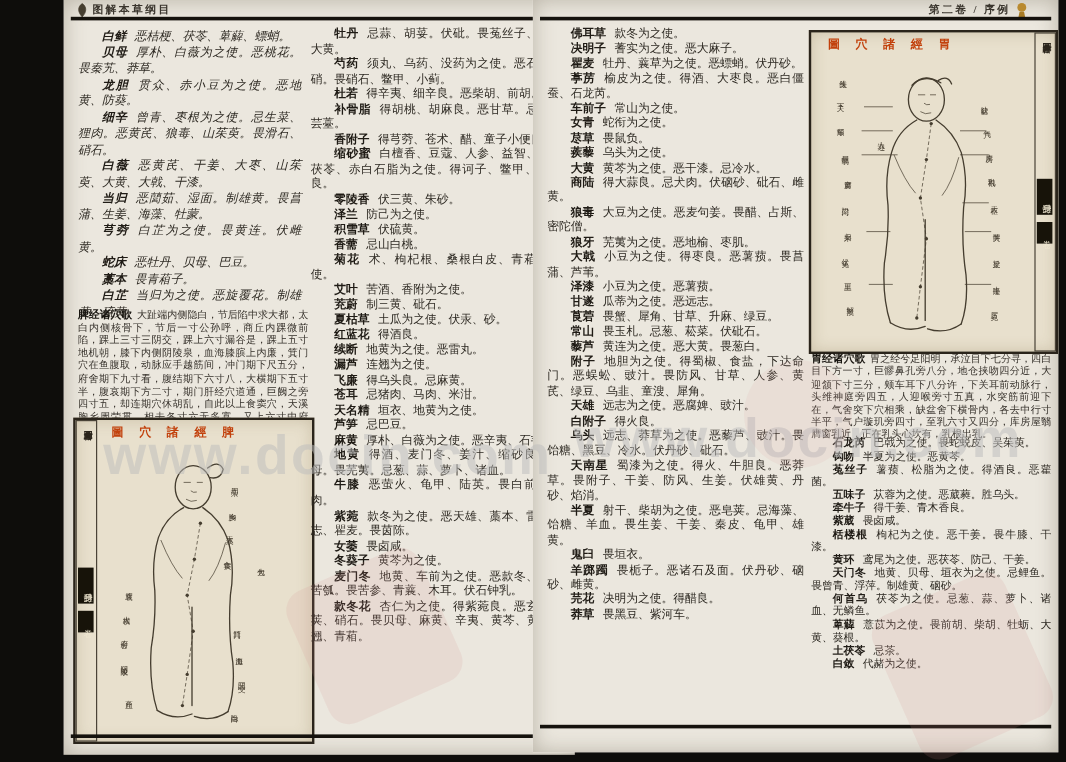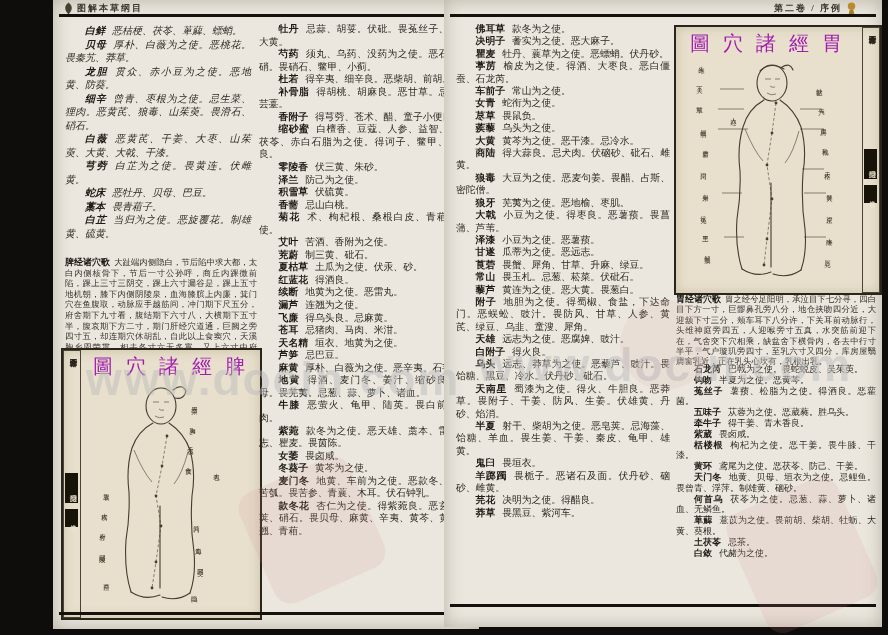--- a/index.html
+++ b/index.html
@@ -27,21 +27,21 @@
 
   .verse{position:absolute;text-align:justify;color:#35302a;}
   #l-verse{left:12px;top:257px;width:192px;font-size:8.4px;line-height:10.6px;}
   #r-verse{left:232px;top:294px;width:200px;font-size:8.4px;line-height:10.4px;}
   .verse b{font-size:9px;color:#181510;margin-right:4px;}
 
   .figure-box{position:absolute;border:2px solid #2a241b;background:#e8e0cd;
               box-shadow:inset 0 0 12px rgba(120,100,60,.25);}
   #l-fig{left:8px;top:348px;width:197px;height:268px;}
   #r-fig{left:230px;top:25px;width:204px;height:266px;}
-  .fig-title{position:absolute;top:3px;font-size:20px;font-weight:normal;color:#a21caf;
+  .fig-title{position:absolute;top:3px;font-size:10px;font-weight:bold;color:#c2410c;
              letter-spacing:13px;white-space:nowrap;}
   #l-fig .fig-title{left:30px;}
   #r-fig .fig-title{left:14px;}
   .fig-strip{position:absolute;top:0;bottom:0;width:16px;border:1px solid #4a4337;}
   #l-fig .fig-strip{left:0;}
   #r-fig .fig-strip{right:0;}
   .strip-top{writing-mode:vertical-rl;font-size:7.5px;font-weight:bold;color:#2a241b;
              margin:2px auto 0 auto;display:block;text-align:center;width:12px;}
   .strip-tab{position:absolute;left:1px;width:13px;background:#171309;color:#ede5cf;
              writing-mode:vertical-rl;font-size:7.5px;text-align:center;padding:2px 0;}
@@ -80,20 +80,21 @@
   </div>
   <div class="top-rule"></div>
 
   <div class="col entries" id="l-col1">
 
   <p class="entry"><b class="hname">白鲜</b><span>恶桔梗、茯苓、萆薢、螵蛸。</span></p>
       <p class="entry"><b class="hname">贝母</b><span>厚朴、白薇为之使。恶桃花。畏秦艽、莽草。</span></p>
       <p class="entry"><b class="hname">龙胆</b><span>贯众、赤小豆为之使。恶地黄、防葵。</span></p>
       <p class="entry"><b class="hname">细辛</b><span>曾青、枣根为之使。忌生菜、狸肉。恶黄芪、狼毒、山茱萸。畏滑石、硝石。</span></p>
       <p class="entry"><b class="hname">白薇</b><span>恶黄芪、干姜、大枣、山茱萸、大黄、大戟、干漆。</span></p>
+      <p class="entry"><b class="hname">当归</b><span>恶䕡茹、湿面。制雄黄。畏菖蒲、生姜、海藻、牡蒙。</span></p>
       <p class="entry"><b class="hname">芎䓖</b><span>白芷为之使。畏黄连。伏雌黄。</span></p>
       <p class="entry"><b class="hname">蛇床</b><span>恶牡丹、贝母、巴豆。</span></p>
       <p class="entry"><b class="hname">藁本</b><span>畏青葙子。</span></p>
       <p class="entry"><b class="hname">白芷</b><span>当归为之使。恶旋覆花。制雄黄、硫黄。</span></p>
     </div>
 
   <div class="verse" id="l-verse">
     <b>脾经诸穴歌</b><span>大趾端内侧隐白，节后陷中求大都，太白内侧核骨下，节后一寸公孙呼，商丘内踝微前陷，踝上三寸三阴交，踝上六寸漏谷是，踝上五寸地机朝，膝下内侧阴陵泉，血海膝膑上内廉，箕门穴在鱼腹取，动脉应手越筋间，冲门期下尺五分，府舍期下九寸看，腹结期下六寸八，大横期下五寸半，腹哀期下方二寸，期门肝经穴道通，巨阙之旁四寸五，却连期穴休胡乱，自此以上食窦穴，天溪胸乡周荣贯，相去各寸六无多寡，又上六寸中府联，大包腋下有六寸，渊腋之下三寸祥。</span>
   </div>
 

